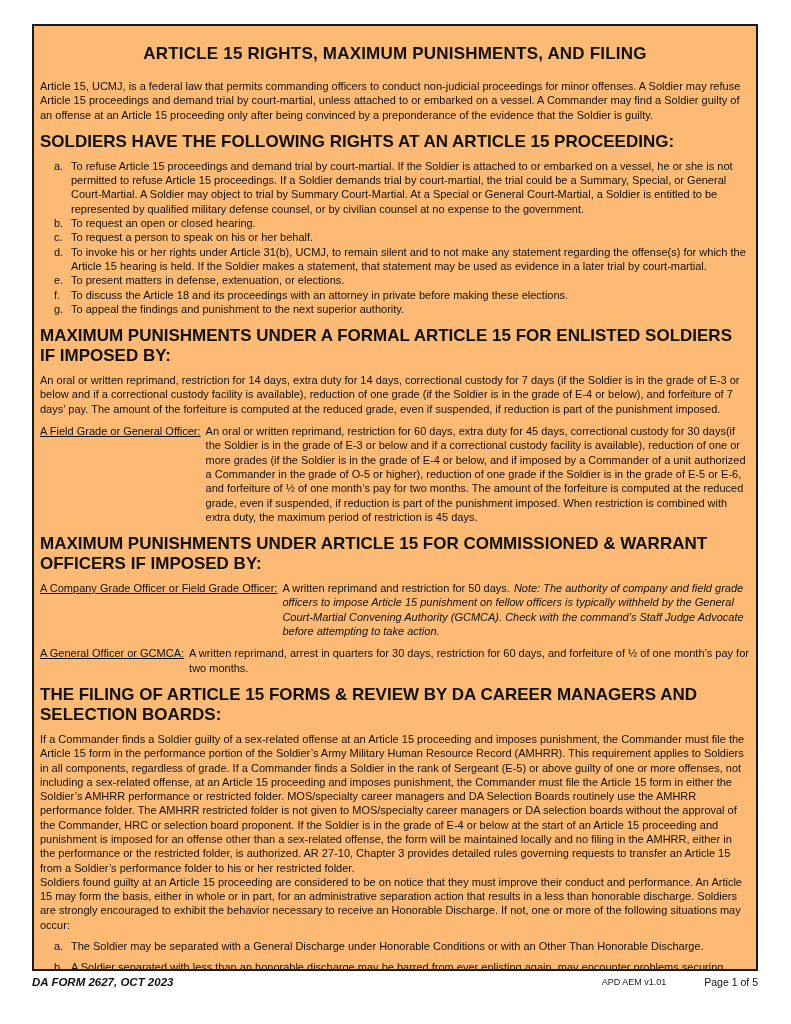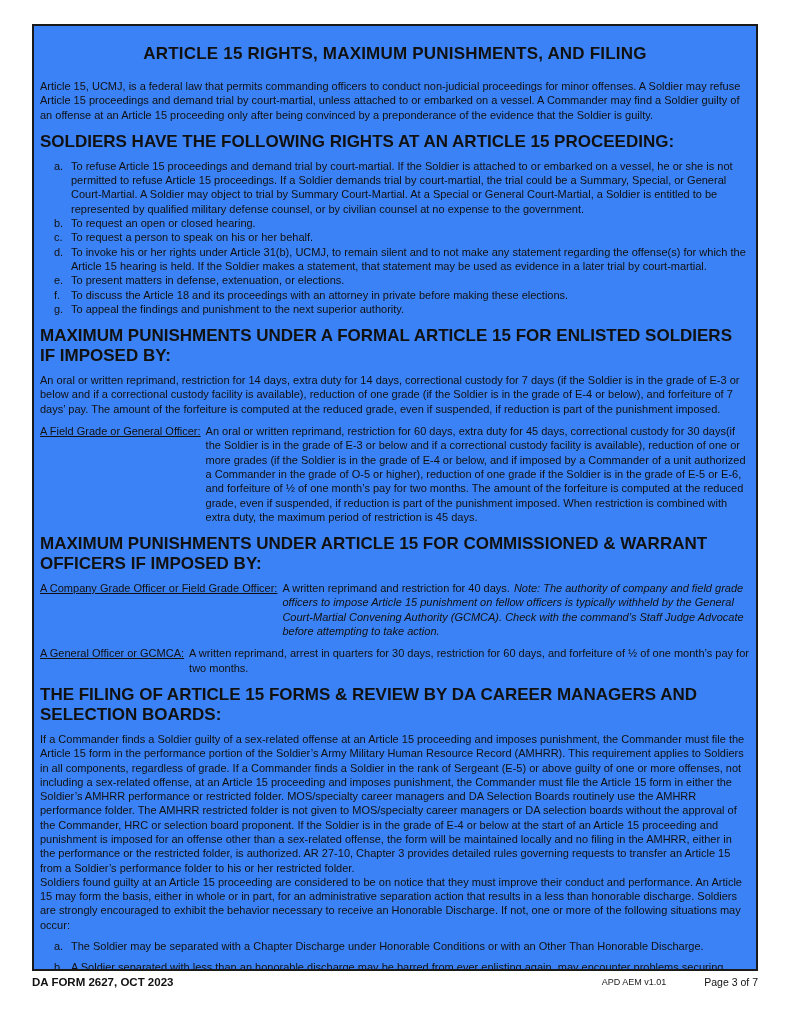--- a/index.html
+++ b/index.html
@@ -18,21 +18,21 @@
   .page-box {
     position: absolute;
     left: 32px;
     top: 24px;
     width: 726px;
     height: 947px;
     border: 2px solid #1a1a1a;
     box-sizing: border-box;
     padding: 12px 6px 0 6px;
     overflow: hidden;
-    background: #3b82f6;
+    background: #fdba74;
   }
   .title {
     text-align: center;
     font-weight: bold;
     font-size: 17px;
     letter-spacing: 0.2px;
     margin: 6px 0 15px 0;
   }
   .para {
     font-size: 11px;
@@ -84,20 +84,21 @@
   .footer {
     position: absolute;
     left: 32px;
     top: 976px;
     width: 726px;
     display: flex;
     align-items: flex-start;
   }
   .form-number {
     font-weight: bold;
+    font-style: italic;
     font-size: 11.5px;
   }
   .version {
     margin-left: auto;
     margin-right: 38px;
     font-size: 9px;
     margin-top: 1px;
     color: #222222;
     text-align: right;
   }
@@ -151,45 +152,45 @@
     <span class="def-text">An oral or written reprimand, restriction for 14 days, extra duty for 14 days, correctional custody for 7 days (if the Soldier is in the grade of E-3 or below and if a correctional custody facility is available), reduction of one grade (if the Soldier is in the grade of E-4 or below), and forfeiture of 7 days’ pay.  The amount of the forfeiture is computed at the reduced grade, even if suspended, if reduction is part of the punishment imposed.</span>
   </div>
   <div class="def">
     <span class="def-label">A Field Grade or General Officer:</span>
     <span class="def-text">An oral or written reprimand, restriction for 60 days, extra duty for 45 days, correctional custody for 30 days(if the Soldier is in the grade of E-3 or below and if a correctional custody facility is available), reduction of one or more grades (if the Soldier is in the grade of E-4 or below, and if imposed by a Commander of a unit authorized a Commander in the grade of O-5 or higher), reduction of one grade if the Soldier is in the grade of E-5 or E-6, and forfeiture of ½ of one month’s pay for two months.  The amount of the forfeiture is computed at the reduced grade, even if suspended, if reduction is part of the punishment imposed.  When restriction is combined with extra duty, the maximum period of restriction is 45 days.</span>
   </div>
 
   <div class="heading">MAXIMUM PUNISHMENTS UNDER ARTICLE 15 FOR COMMISSIONED &amp; WARRANT OFFICERS IF IMPOSED BY:</div>
   <div class="def">
     <span class="def-label">A Company Grade Officer or Field Grade Officer:</span>
-    <span class="def-text"><span>A written reprimand and restriction for 40 days.</span><span class="note">Note:  The authority of company and field grade officers to impose Article 15 punishment on fellow officers is typically withheld by the General Court-Martial Convening Authority (GCMCA).  Check with the command’s Staff Judge Advocate before attempting to take action.</span></span>
+    <span class="def-text"><span>A written reprimand and restriction for 50 days.</span><span class="note">Note:  The authority of company and field grade officers to impose Article 15 punishment on fellow officers is typically withheld by the General Court-Martial Convening Authority (GCMCA).  Check with the command’s Staff Judge Advocate before attempting to take action.</span></span>
   </div>
   <div class="def">
     <span class="def-label">A General Officer or GCMCA:</span>
     <span class="def-text">A written reprimand, arrest in quarters for 30 days, restriction for 60 days, and forfeiture of ½ of one month’s pay for two months.</span>
   </div>
 
   <div class="heading">THE FILING OF ARTICLE 15 FORMS &amp; REVIEW BY DA CAREER MANAGERS AND SELECTION BOARDS:</div>
   <div class="para">If a Commander finds a Soldier guilty of a sex-related offense at an Article 15 proceeding and imposes punishment, the Commander must file the Article 15 form in the performance portion of the Soldier’s Army Military Human Resource Record (AMHRR). This requirement applies to Soldiers in all components, regardless of grade. If a Commander finds a Soldier in the rank of Sergeant (E-5) or above guilty of one or more offenses, not including a sex-related offense, at an Article 15 proceeding and imposes punishment, the Commander must file the Article 15 form in either the Soldier’s AMHRR performance or restricted folder. MOS/specialty career managers and DA Selection Boards routinely use the AMHRR performance folder. The AMHRR restricted folder is not given to MOS/specialty career managers or DA selection boards without the approval of the Commander, HRC or selection board proponent. If the Soldier is in the grade of E-4 or below at the start of an Article 15 proceeding and punishment is imposed for an offense other than a sex-related offense, the form will be maintained locally and no filing in the AMHRR, either in the performance or the restricted folder, is authorized. AR 27-10, Chapter 3 provides detailed rules governing requests to transfer an Article 15 from a Soldier’s performance folder to his or her restricted folder.</div>
 
   <div class="para">Soldiers found guilty at an Article 15 proceeding are considered to be on notice that they must improve their conduct and performance.  An Article 15 may form the basis, either in whole or in part, for an administrative separation action that results in a less than honorable discharge. Soldiers are strongly encouraged to exhibit the behavior necessary to receive an Honorable Discharge.  If not, one or more of the following situations may occur:</div>
   <div class="list spaced" style="margin-top:7px;">
     <div class="li">
       <span class="marker">a.</span>
-      <span class="text">The Soldier may be separated with a Chapter Discharge under Honorable Conditions or with an Other Than Honorable Discharge.</span>
+      <span class="text">The Soldier may be separated with a General Discharge under Honorable Conditions or with an Other Than Honorable Discharge.</span>
     </div>
     <div class="li">
       <span class="marker">b.</span>
       <span class="text">A Soldier separated with less than an honorable discharge may be barred from ever enlisting again, may encounter problems securing civilian employment, and may forfeit the many benefits generally associated with an Honorable Discharge.</span>
     </div>
     <div class="li">
       <span class="marker">c.</span>
       <span class="text">The Soldier should be aware that the likelihood of upgrading a less than honorable discharge, while possible, is unlikely.</span>
     </div>
   </div>
 
 </div>
 
 <div class="footer">
   <span class="form-number">DA FORM 2627, OCT 2023</span>
   <span class="version">APD AEM v1.01</span>
-  <span class="page-num">Page 3 of 7</span>
+  <span class="page-num">Page 1 of 5</span>
 </div>
 
 </body></html>

